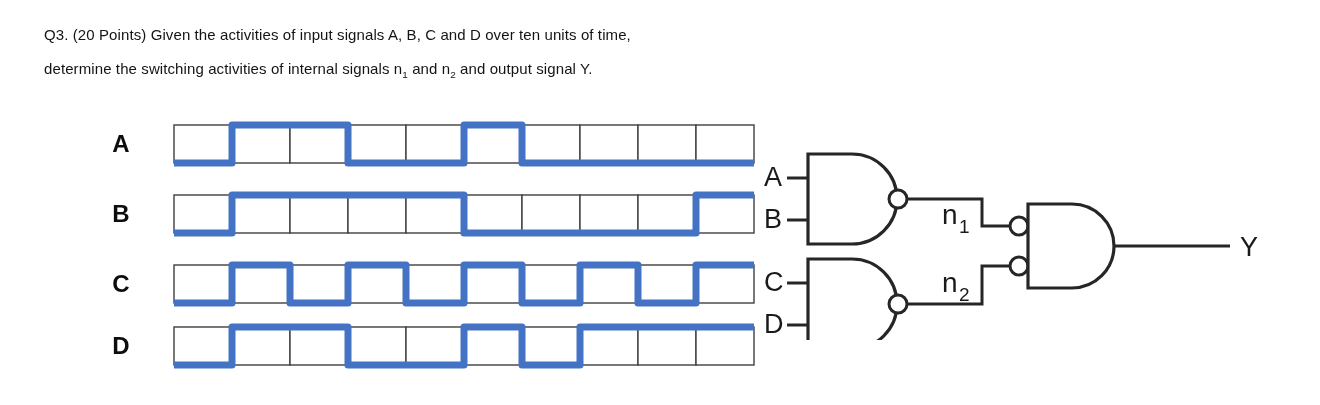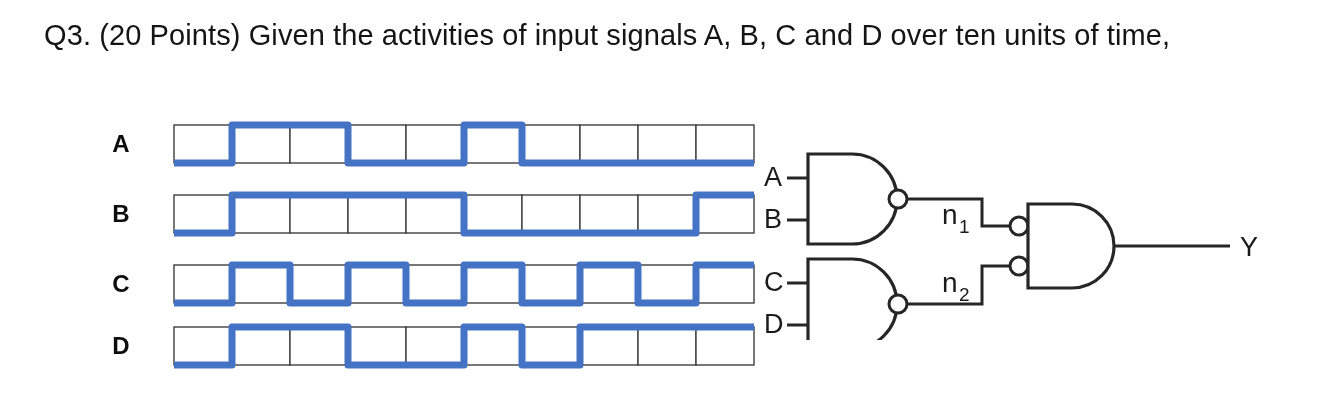--- a/index.html
+++ b/index.html
@@ -15,21 +15,21 @@
     color: #1a1a1a;
     overflow: hidden;
   }
 
   
   #question-text {
     position: absolute;
     left: 44px;
     top: 18px;
     width: 1240px;
-    font-size: 29px;
+    font-size: 15px;
     line-height: 34px;
     color: #141414;
     letter-spacing: 0.1px;
   }
   #question-text .line { display: block; white-space: pre; }
   #question-text sub {
     font-size: 0.66em;
     vertical-align: baseline;
     position: relative;
     top: 4px;
@@ -80,20 +80,21 @@
   .bubble      { fill: #ffffff; stroke: #262626; stroke-width: 3.0; }
   .pin-text    { font-family: "Liberation Sans", sans-serif; font-size: 27px; fill: #1a1a1a; }
   .node-text   { font-family: "Liberation Sans", sans-serif; font-size: 28px; fill: #1a1a1a; }
   .node-sub    { font-family: "Liberation Sans", sans-serif; font-size: 19px; fill: #1a1a1a; }
 </style>
 </head>
 <body>
 
 <div id="question-text">
   <span class="line">Q3. (20 Points) Given the activities of input signals A, B, C and D over ten units of time,</span>
+  <span class="line"><span>determine the switching activities of internal signals n</span><sub>1</sub><span> and n</span><sub>2</sub><span> and output signal Y.</span></span>
 </div>
 
 <div id="waveform-panel">
 
   <div class="wave-row" style="top:0px;">
     <span class="wave-label">A</span>
     <svg class="wave-svg" width="590" height="52">
         <rect x="4" y="7" width="58" height="38" fill="#ffffff" stroke="#3f3f3f" stroke-width="1.4"></rect>
         <rect x="62" y="7" width="58" height="38" fill="#ffffff" stroke="#3f3f3f" stroke-width="1.4"></rect>
         <rect x="120" y="7" width="58" height="38" fill="#ffffff" stroke="#3f3f3f" stroke-width="1.4"></rect>

